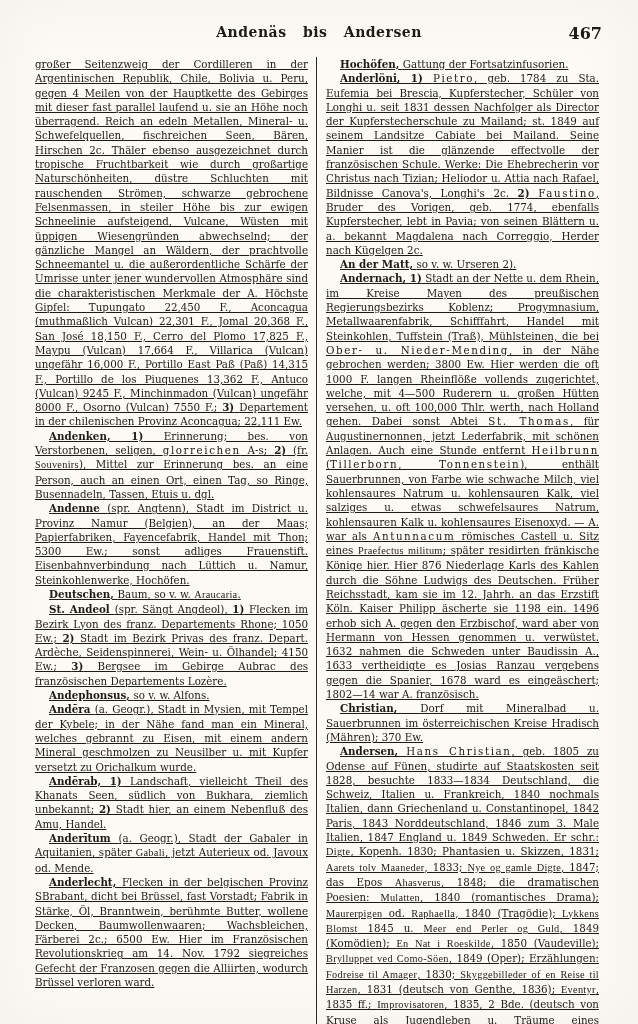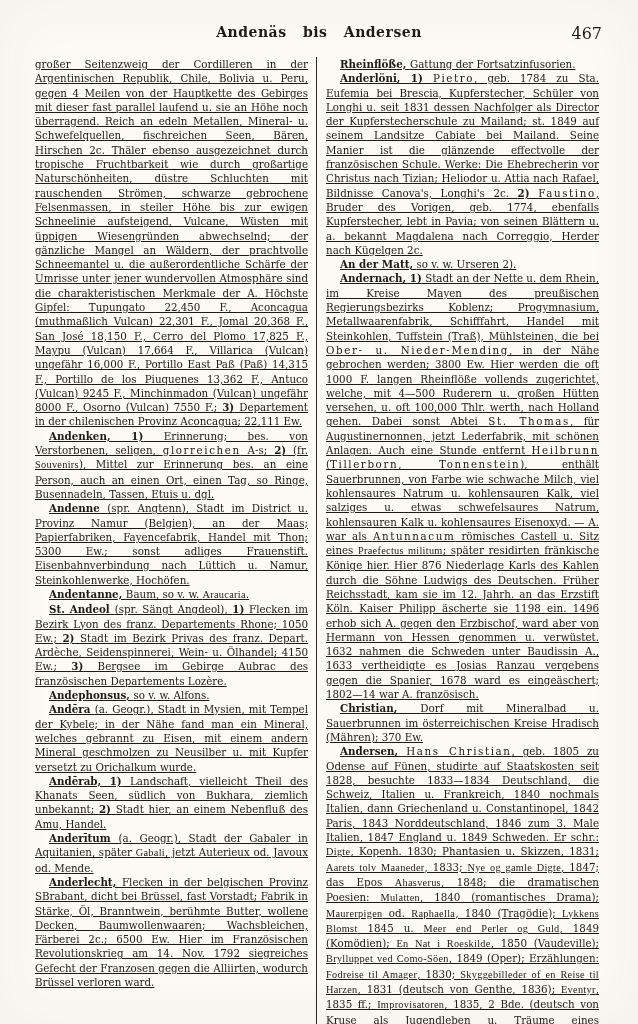--- a/index.html
+++ b/index.html
@@ -14,21 +14,21 @@
   }
   .running-head{
     position:absolute;top:24px;left:0;right:0;height:22px;
   }
   .head-title{
     position:absolute;left:0;right:0;text-align:center;
     font-size:14px;font-weight:bold;letter-spacing:0.5px;word-spacing:11px;
   }
   .head-page-number{
     position:absolute;right:36px;top:0;
-    font-size:16px;font-weight:normal;
+    font-size:16px;font-weight:bold;
   }
   .columns{
     position:absolute;top:57px;left:35px;right:27px;
     display:flex;align-items:flex-start;
   }
   .col{
     width:273px;
     font-size:10.3px;line-height:14.3px;
     text-align:justify;
     hyphens:auto;
@@ -47,31 +47,31 @@
 <div class="page">
   <div class="running-head">
     <div class="head-title">Andenäs bis Andersen</div>
     <div class="head-page-number">467</div>
   </div>
   <div class="columns">
     <div class="col col-left" id="col-left">
         <p class="entry no-indent"><span class="seg-n">großer Seitenzweig der Cordilleren in der Argentinischen Republik, Chile, Bolivia u. Peru, gegen 4 Meilen von der Hauptkette des Gebirges mit dieser fast parallel laufend u. sie an Höhe noch überragend. Reich an edeln Metallen, Mineral- u. Schwefelquellen, fischreichen Seen, Bären, Hirschen 2c. Thäler ebenso ausgezeichnet durch tropische Fruchtbarkeit wie durch großartige Naturschönheiten, düstre Schluchten mit rauschenden Strömen, schwarze gebrochene Felsenmassen, in steiler Höhe bis zur ewigen Schneelinie aufsteigend, Vulcane, Wüsten mit üppigen Wiesengründen abwechselnd; der gänzliche Mangel an Wäldern, der prachtvolle Schneemantel u. die außerordentliche Schärfe der Umrisse unter jener wundervollen Atmosphäre sind die charakteristischen Merkmale der A. Höchste Gipfel: Tupungato 22,450 F., Aconcagua (muthmaßlich Vulcan) 22,301 F., Jomal 20,368 F., San José 18,150 F., Cerro del Plomo 17,825 F., Maypu (Vulcan) 17,664 F., Villarica (Vulcan) ungefähr 16,000 F., Portillo East Paß (Paß) 14,315 F., Portillo de los Piuquenes 13,362 F., Antuco (Vulcan) 9245 F., Minchinmadon (Vulcan) ungefähr 8000 F., Osorno (Vulcan) 7550 F.; </span><span class="seg-b">3)</span><span class="seg-n"> Departement in der chilenischen Provinz Aconcagua; 22,111 Ew.</span></p>
         <p class="entry"><span class="seg-b">Andenken, 1)</span><span class="seg-n"> Erinnerung; bes. von Verstorbenen, seligen, </span><span class="seg-sp">glorreichen</span><span class="seg-n"> A-s; </span><span class="seg-b">2)</span><span class="seg-n"> (fr. </span><span class="seg-a">Souvenirs</span><span class="seg-n">), Mittel zur Erinnerung bes. an eine Person, auch an einen Ort, einen Tag, so Ringe, Busennadeln, Tassen, Etuis u. dgl.</span></p>
         <p class="entry"><span class="seg-b">Andenne </span><span class="seg-n">(spr. Angtenn), Stadt im District u. Provinz Namur (Belgien), an der Maas; Papierfabriken, Fayencefabrik, Handel mit Thon; 5300 Ew.; sonst adliges Frauenstift. Eisenbahnverbindung nach Lüttich u. Namur, Steinkohlenwerke, Hochöfen.</span></p>
-        <p class="entry"><span class="seg-b">Andentanne, </span><span class="seg-n">Baum, so v. w. </span><span class="seg-a">Araucaria</span><span class="seg-n">.</span></p>
+        <p class="entry"><span class="seg-b">Deutschen, </span><span class="seg-n">Baum, so v. w. </span><span class="seg-a">Araucaria</span><span class="seg-n">.</span></p>
         <p class="entry"><span class="seg-b">St. Andeol </span><span class="seg-n">(spr. Sängt Angdeol), </span><span class="seg-b">1)</span><span class="seg-n"> Flecken im Bezirk Lyon des franz. Departements Rhone; 1050 Ew.; </span><span class="seg-b">2)</span><span class="seg-n"> Stadt im Bezirk Privas des franz. Depart. Ardèche, Seidenspinnerei, Wein- u. Ölhandel; 4150 Ew.; </span><span class="seg-b">3)</span><span class="seg-n"> Bergsee im Gebirge Aubrac des französischen Departements Lozère.</span></p>
         <p class="entry"><span class="seg-b">Andephonsus, </span><span class="seg-n">so v. w. Alfons.</span></p>
         <p class="entry"><span class="seg-b">Andēra </span><span class="seg-n">(a. Geogr.), Stadt in Mysien, mit Tempel der Kybele; in der Nähe fand man ein Mineral, welches gebrannt zu Eisen, mit einem andern Mineral geschmolzen zu Neusilber u. mit Kupfer versetzt zu Orichalkum wurde.</span></p>
         <p class="entry"><span class="seg-b">Andērab, 1)</span><span class="seg-n"> Landschaft, vielleicht Theil des Khanats Seen, südlich von Bukhara, ziemlich unbekannt; </span><span class="seg-b">2)</span><span class="seg-n"> Stadt hier, an einem Nebenfluß des Amu, Handel.</span></p>
         <p class="entry"><span class="seg-b">Anderītum </span><span class="seg-n">(a. Geogr.), Stadt der Gabaler in Aquitanien, später </span><span class="seg-a">Gabali</span><span class="seg-n">, jetzt Auterieux od. Javoux od. Mende.</span></p>
         <p class="entry"><span class="seg-b">Anderlecht, </span><span class="seg-n">Flecken in der belgischen Provinz SBrabant, dicht bei Brüssel, fast Vorstadt; Fabrik in Stärke, Öl, Branntwein, berühmte Butter, wollene Decken, Baumwollenwaaren; Wachsbleichen, Färberei 2c.; 6500 Ew. Hier im Französischen Revolutionskrieg am 14. Nov. 1792 siegreiches Gefecht der Franzosen gegen die Alliirten, wodurch Brüssel verloren ward.</span></p>
       </div>
     <div class="col col-right" id="col-right">
 
-    <p class="entry"><span class="seg-b">Rheinflöße, </span><span class="seg-n">Gattung der Fortsatzinfusorien.</span></p>
+    <p class="entry"><span class="seg-b">Hochöfen, </span><span class="seg-n">Gattung der Fortsatzinfusorien.</span></p>
         <p class="entry"><span class="seg-b">Anderlöni, 1)</span><span class="seg-n"> </span><span class="seg-sp">Pietro</span><span class="seg-n">, geb. 1784 zu Sta. Eufemia bei Brescia, Kupferstecher, Schüler von Longhi u. seit 1831 dessen Nachfolger als Director der Kupferstecherschule zu Mailand; st. 1849 auf seinem Landsitze Cabiate bei Mailand. Seine Manier ist die glänzende effectvolle der französischen Schule. Werke: Die Ehebrecherin vor Christus nach Tizian; Heliodor u. Attia nach Rafael, Bildnisse Canova's, Longhi's 2c. </span><span class="seg-b">2)</span><span class="seg-n"> </span><span class="seg-sp">Faustino</span><span class="seg-n">, Bruder des Vorigen, geb. 1774, ebenfalls Kupferstecher, lebt in Pavia; von seinen Blättern u. a. bekannt Magdalena nach Correggio, Herder nach Kügelgen 2c.</span></p>
         <p class="entry"><span class="seg-b">An der Matt, </span><span class="seg-n">so v. w. Urseren 2).</span></p>
         <p class="entry"><span class="seg-b">Andernach, 1)</span><span class="seg-n"> Stadt an der Nette u. dem Rhein, im Kreise Mayen des preußischen Regierungsbezirks Koblenz; Progymnasium, Metallwaarenfabrik, Schifffahrt, Handel mit Steinkohlen, Tuffstein (Traß), Mühlsteinen, die bei </span><span class="seg-sp">Ober- u. Nieder-Mending</span><span class="seg-n">, in der Nähe gebrochen werden; 3800 Ew. Hier werden die oft 1000 F. langen Rheinflöße vollends zugerichtet, welche, mit 4—500 Ruderern u. großen Hütten versehen, u. oft 100,000 Thlr. werth, nach Holland gehen. Dabei sonst Abtei </span><span class="seg-sp">St. Thomas</span><span class="seg-n">, für Augustinernonnen, jetzt Lederfabrik, mit schönen Anlagen. Auch eine Stunde entfernt </span><span class="seg-sp">Heilbrunn</span><span class="seg-n"> (</span><span class="seg-sp">Tillerborn, Tonnenstein</span><span class="seg-n">), enthält Sauerbrunnen, von Farbe wie schwache Milch, viel kohlensaures Natrum u. kohlensauren Kalk, viel salziges u. etwas schwefelsaures Natrum, kohlensauren Kalk u. kohlensaures Eisenoxyd. — A. war als </span><span class="seg-sp">Antunnacum</span><span class="seg-n"> römisches Castell u. Sitz eines </span><span class="seg-a">Praefectus militum</span><span class="seg-n">; später residirten fränkische Könige hier. Hier 876 Niederlage Karls des Kahlen durch die Söhne Ludwigs des Deutschen. Früher Reichsstadt, kam sie im 12. Jahrh. an das Erzstift Köln. Kaiser Philipp äscherte sie 1198 ein. 1496 erhob sich A. gegen den Erzbischof, ward aber von Hermann von Hessen genommen u. verwüstet. 1632 nahmen die Schweden unter Baudissin A., 1633 vertheidigte es Josias Ranzau vergebens gegen die Spanier, 1678 ward es eingeäschert; 1802—14 war A. französisch.</span></p>
         <p class="entry"><span class="seg-b">Christian, </span><span class="seg-n">Dorf mit Mineralbad u. Sauerbrunnen im österreichischen Kreise Hradisch (Mähren); 370 Ew.</span></p>
         <p class="entry"><span class="seg-b">Andersen, </span><span class="seg-sp">Hans Christian</span><span class="seg-n">, geb. 1805 zu Odense auf Fünen, studirte auf Staatskosten seit 1828, besuchte 1833—1834 Deutschland, die Schweiz, Italien u. Frankreich, 1840 nochmals Italien, dann Griechenland u. Constantinopel, 1842 Paris, 1843 Norddeutschland, 1846 zum 3. Male Italien, 1847 England u. 1849 Schweden. Er schr.: </span><span class="seg-a">Digte</span><span class="seg-n">, Kopenh. 1830; Phantasien u. Skizzen, 1831; </span><span class="seg-a">Aarets tolv Maaneder</span><span class="seg-n">, 1833; </span><span class="seg-a">Nye og gamle Digte</span><span class="seg-n">, 1847; das Epos </span><span class="seg-a">Ahasverus</span><span class="seg-n">, 1848; die dramatischen Poesien: </span><span class="seg-a">Mulatten</span><span class="seg-n">, 1840 (romantisches Drama); </span><span class="seg-a">Maurerpigen</span><span class="seg-n"> od. </span><span class="seg-a">Raphaella</span><span class="seg-n">, 1840 (Tragödie); </span><span class="seg-a">Lykkens Blomst</span><span class="seg-n"> 1845 u. </span><span class="seg-a">Meer end Perler og Guld</span><span class="seg-n">, 1849 (Komödien); </span><span class="seg-a">En Nat i Roeskilde</span><span class="seg-n">, 1850 (Vaudeville); </span><span class="seg-a">Brylluppet ved Como-Söen</span><span class="seg-n">, 1849 (Oper); Erzählungen: </span><span class="seg-a">Fodreise til Amager</span><span class="seg-n">, 1830; </span><span class="seg-a">Skyggebilleder of en Reise til Harzen</span><span class="seg-n">, 1831 (deutsch von Genthe, 1836); </span><span class="seg-a">Eventyr</span><span class="seg-n">, 1835 ff.; </span><span class="seg-a">Improvisatoren</span><span class="seg-n">, 1835, 2 Bde. (deutsch von Kruse als Jugendleben u. Träume eines italienischen Dichters, Hamb. 1835); Eines Dichters Bazar, 1842; </span></p>
       </div>
   </div>
 </div>
 
 </body></html>

